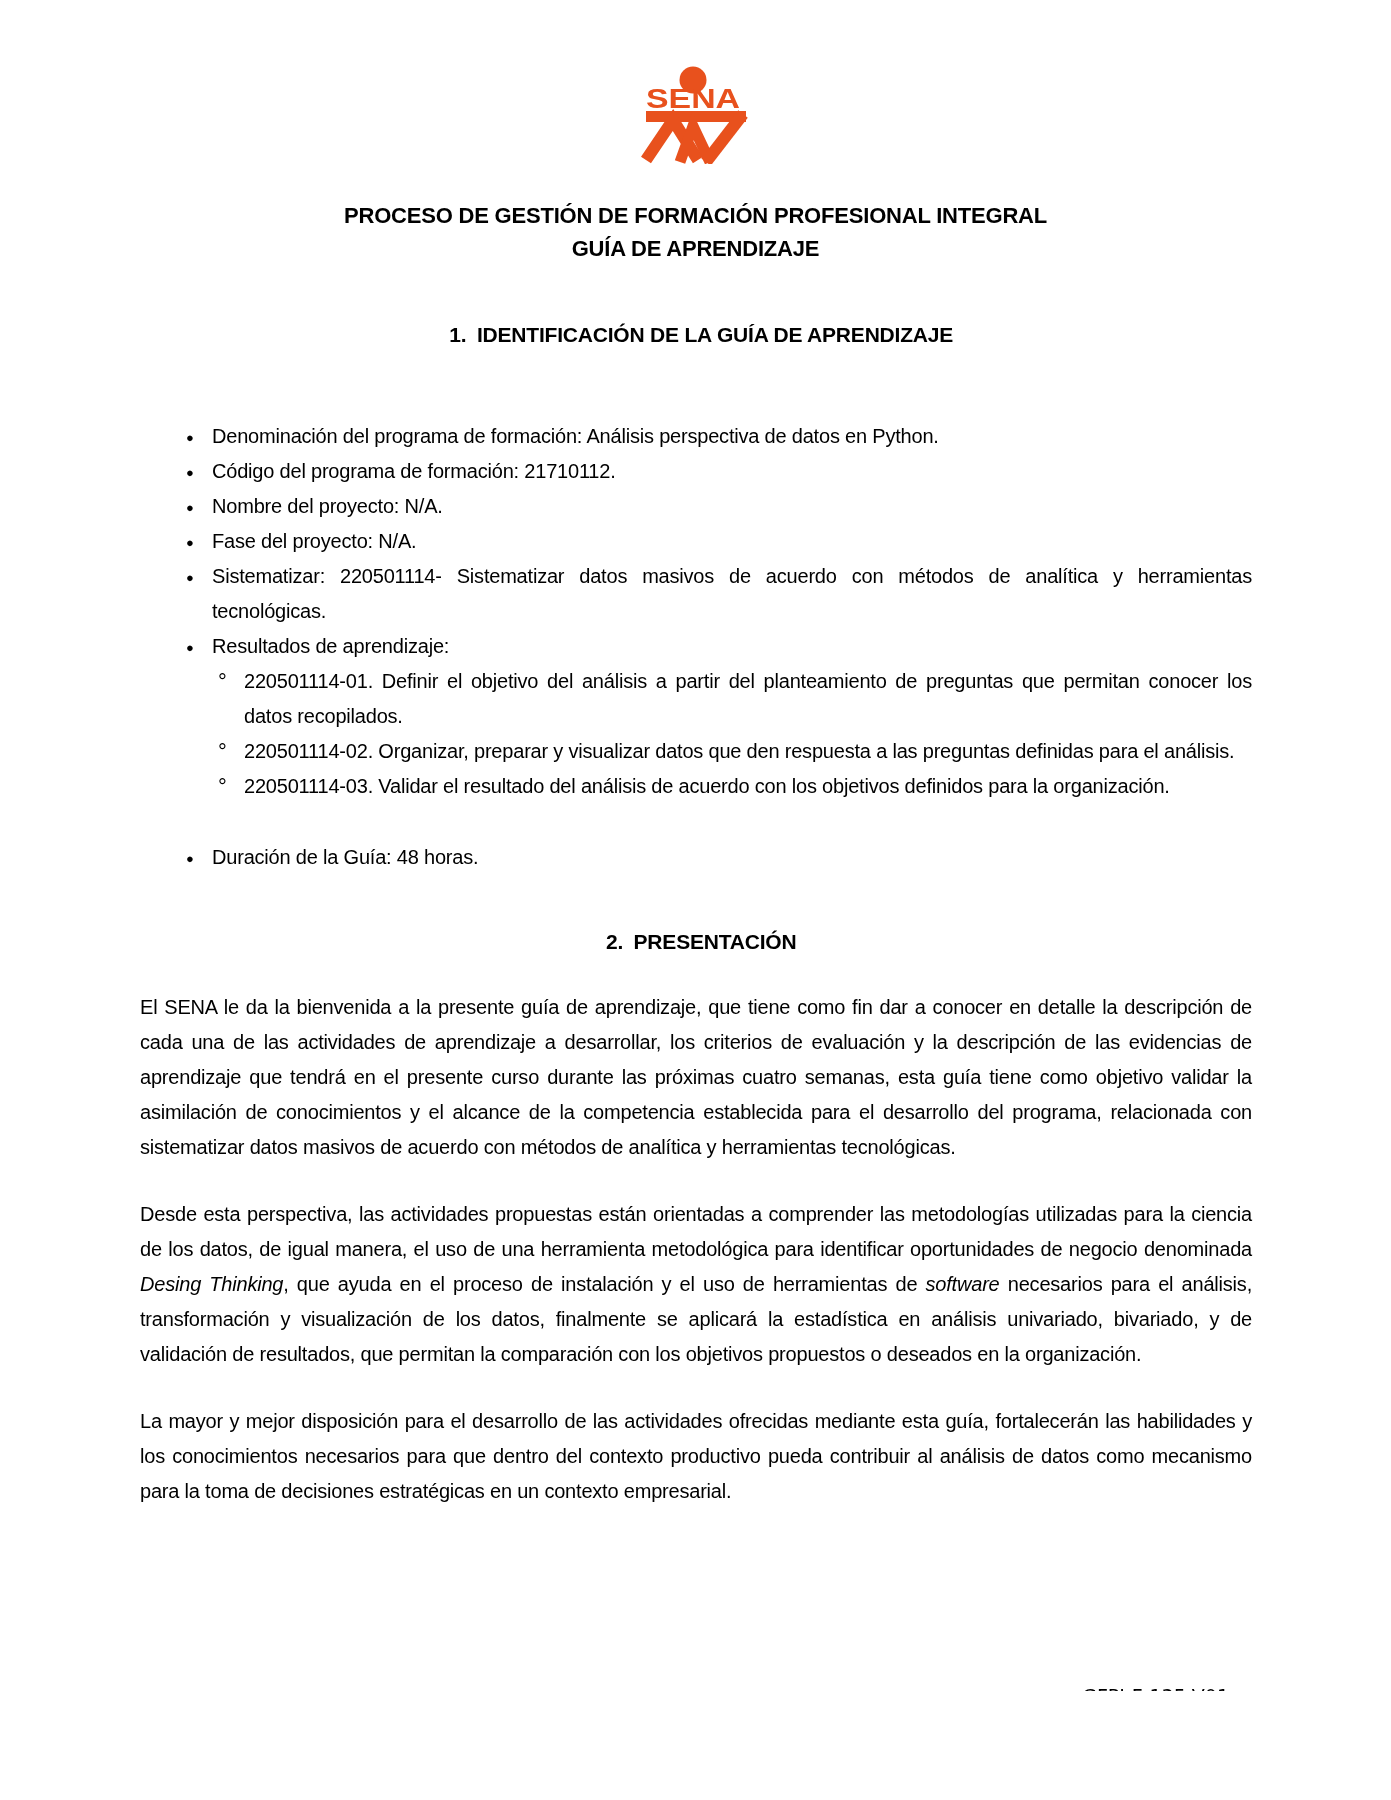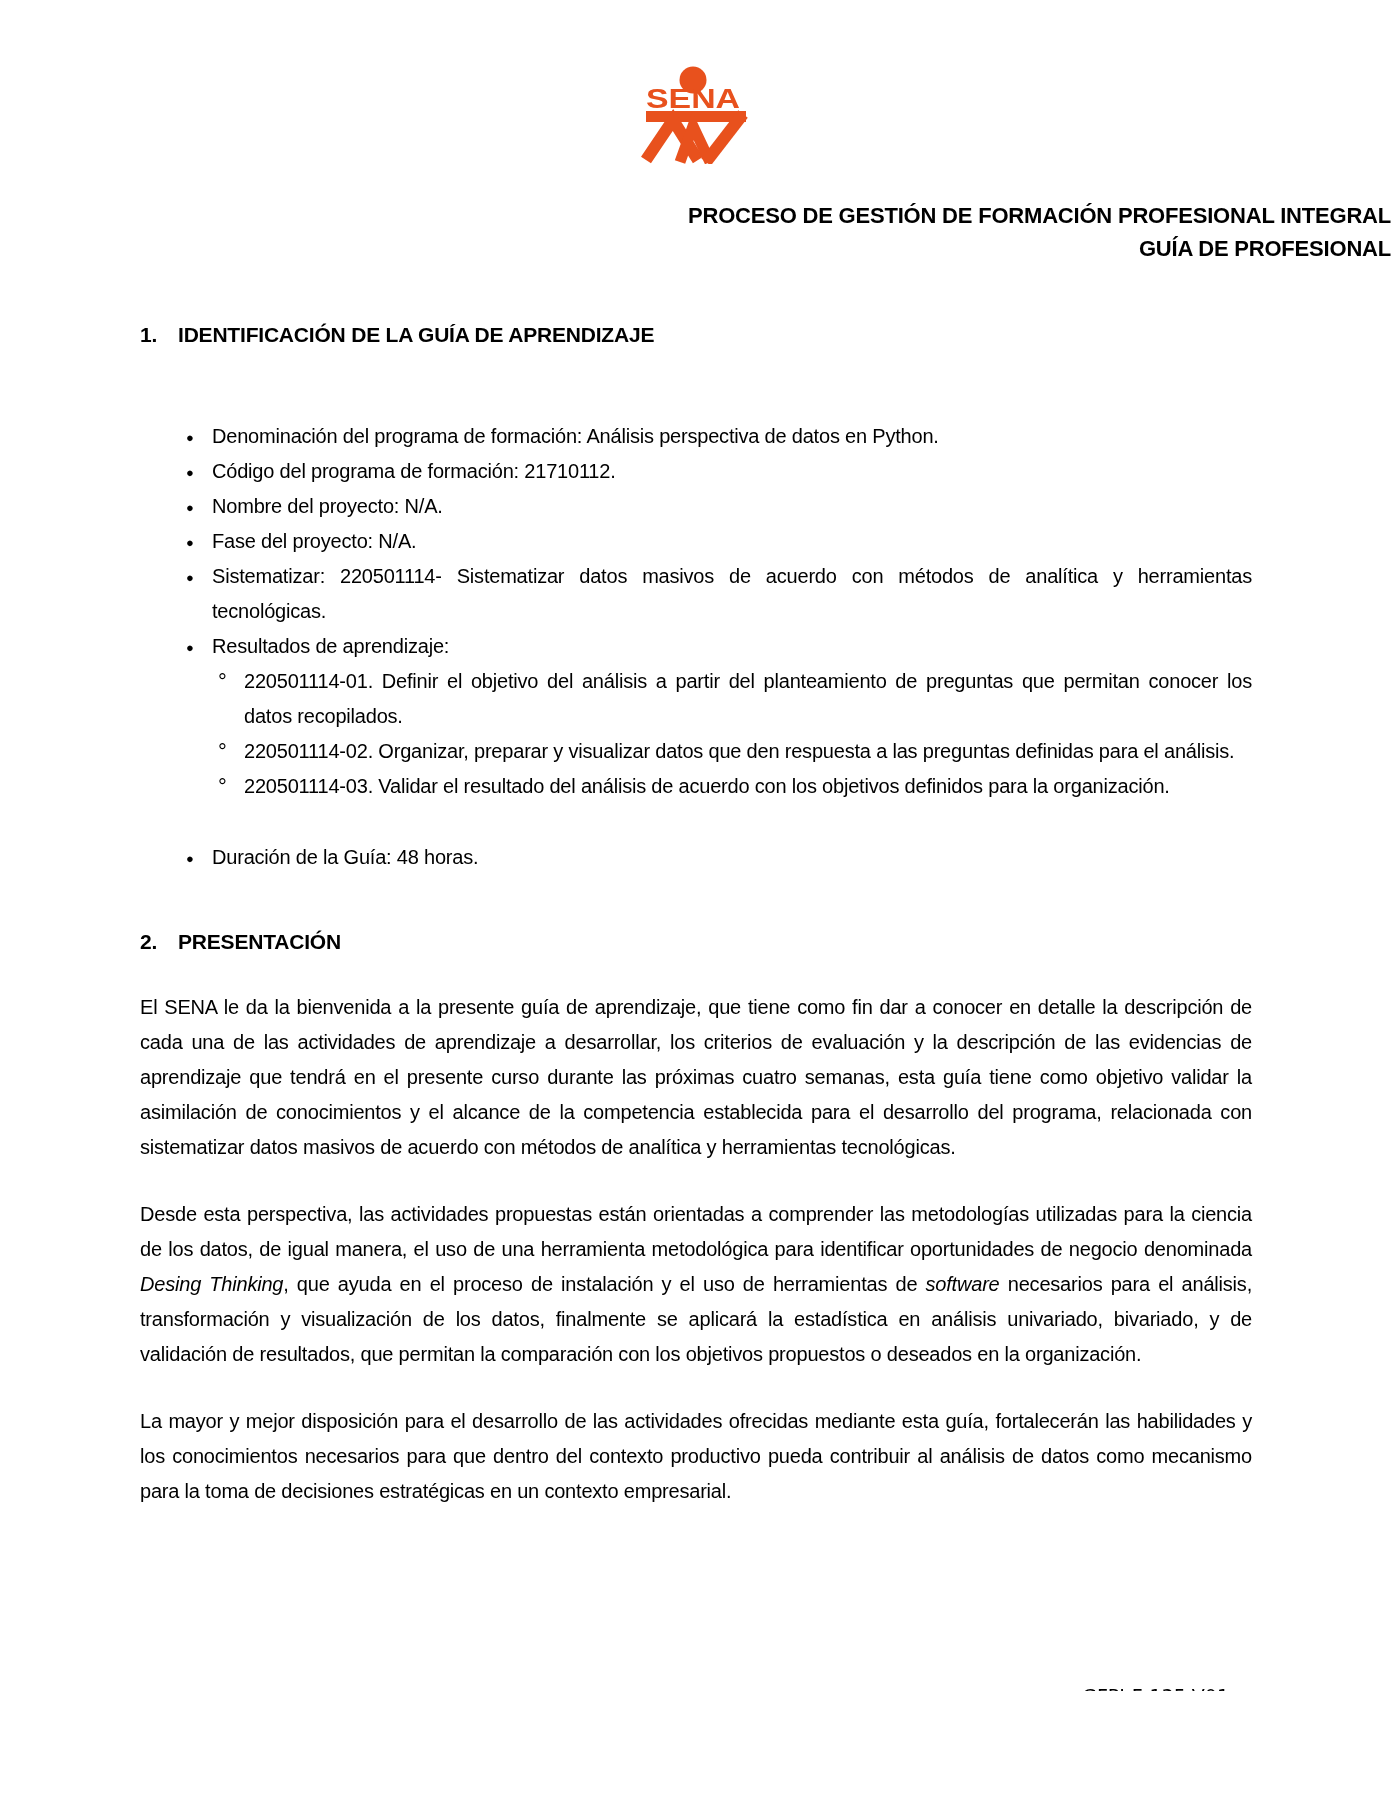--- a/index.html
+++ b/index.html
@@ -7,28 +7,28 @@
     position:relative;
     width:1391px; height:1691px;
     background:#ffffff;
     color:#000000;
     font-family:"Liberation Sans","DejaVu Sans",sans-serif;
     overflow:hidden;
   }
   .logo { position:absolute; top:58px; left:50%; margin-left:-58px; width:116px; height:106px; }
   .doc-title {
     position:absolute; top:199px; left:0; width:100%;
-    text-align:right; font-weight:bold; font-size:22px; line-height:33px;
+    text-align:center; font-weight:bold; font-size:22px; line-height:33px;
     letter-spacing:-0.2px;
   }
   .content {
     position:absolute; top:318px; left:140px; width:1112px;
     font-size:20px; line-height:35px; letter-spacing:-0.2px;
   }
-  .section-heading { font-weight:bold; font-size:21px; line-height:33px; }
+  .section-heading { font-weight:bold; font-size:21px; line-height:33px;text-align:center; }
   .section-heading .num { display:inline-block; width:38px; }
   .bullets { margin-top:68px; }
   .bullet { position:relative; padding-left:72px; text-align:justify; }
   .bullet .marker {
     position:absolute; left:46px; top:1px; font-size:13px; line-height:35px;
   }
   .bullet .label { font-weight:normal; }
   .sub-bullet { position:relative; padding-left:104px; text-align:justify; }
   .sub-bullet .marker {
     position:absolute; left:78px; top:0; font-size:22px; line-height:35px;
@@ -54,21 +54,21 @@
       <text x="55" y="50" text-anchor="middle" font-size="27" font-weight="bold" fill="currentColor" textLength="94" lengthAdjust="spacingAndGlyphs" font-family="Liberation Sans, sans-serif">SENA</text>
       <rect x="8" y="53" width="100" height="11" fill="currentColor"></rect>
       <path d="M8 102 L35 62 L60 102" stroke="currentColor" stroke-width="12" fill="none"></path>
       <path d="M42 104 L55 68 L72 104" stroke="currentColor" stroke-width="11" fill="none"></path>
       <path d="M105 56 L68 104" stroke="currentColor" stroke-width="12" fill="none"></path>
     </svg>
   </div>
 
   <div class="doc-title">
     <div>PROCESO DE GESTIÓN DE FORMACIÓN PROFESIONAL INTEGRAL</div>
-    <div>GUÍA DE PROFESIONAL</div>
+    <div>GUÍA DE APRENDIZAJE</div>
   </div>
 
   <div class="content">
 
     <div class="section-heading">
       <span class="num">1.</span><span>IDENTIFICACIÓN DE LA GUÍA DE APRENDIZAJE</span>
     </div>
 
     <div class="bullets">
 

